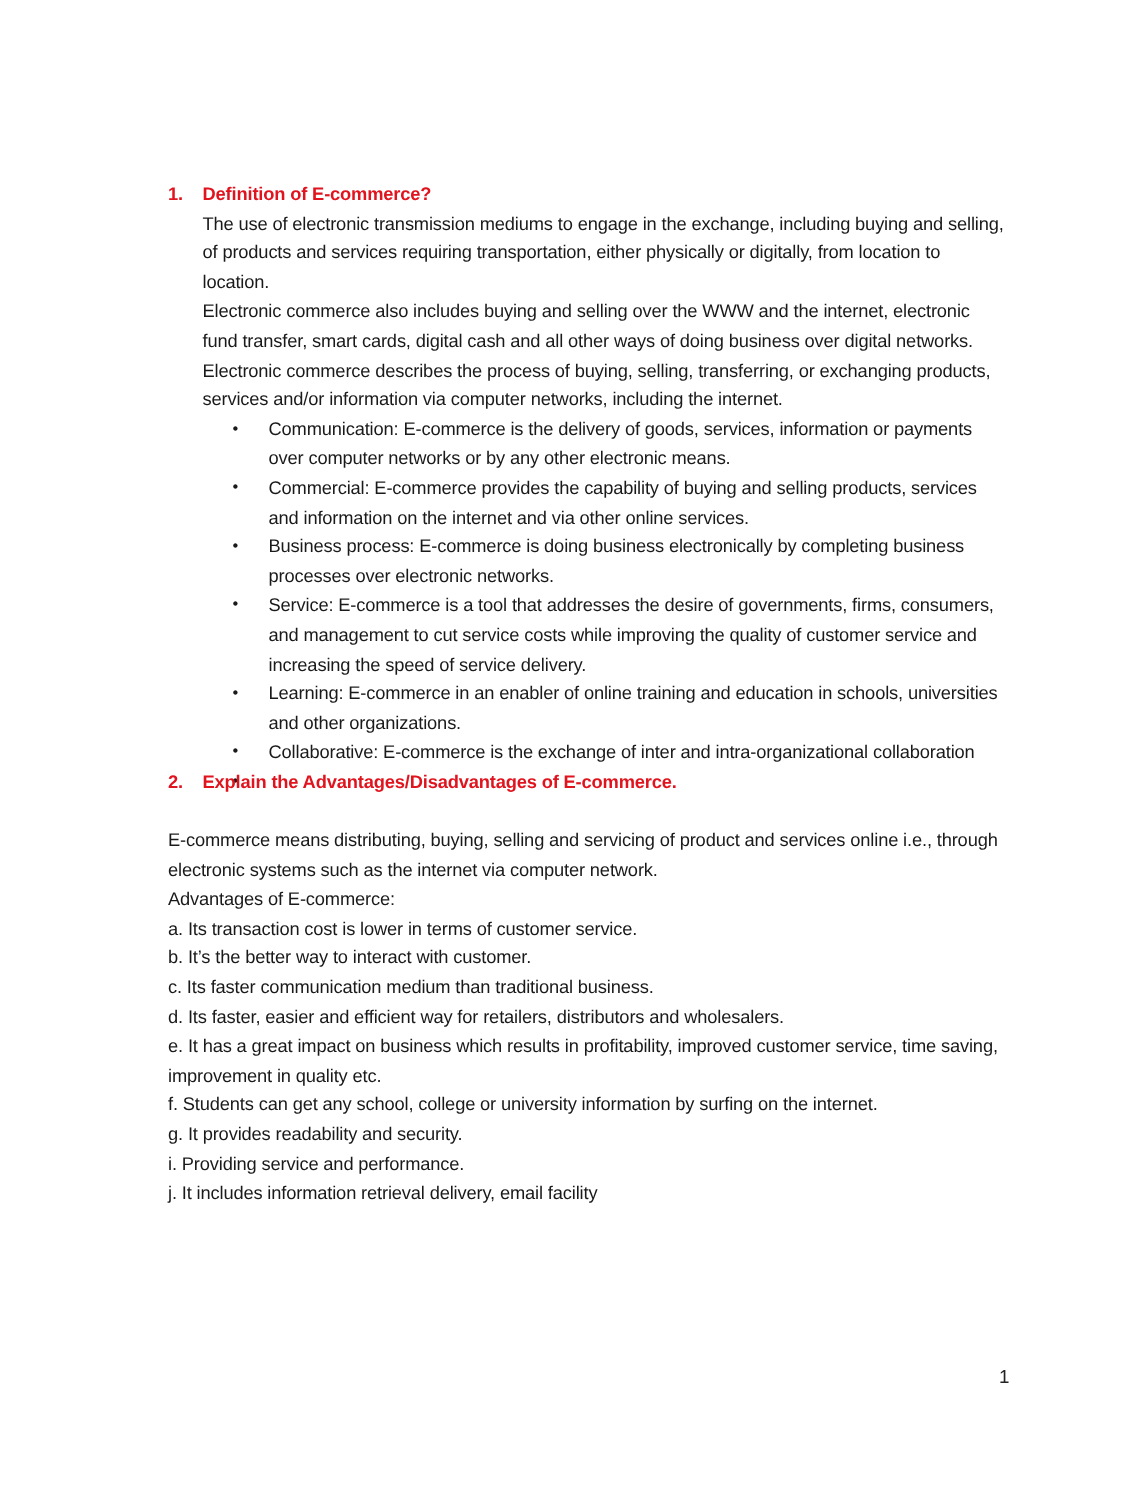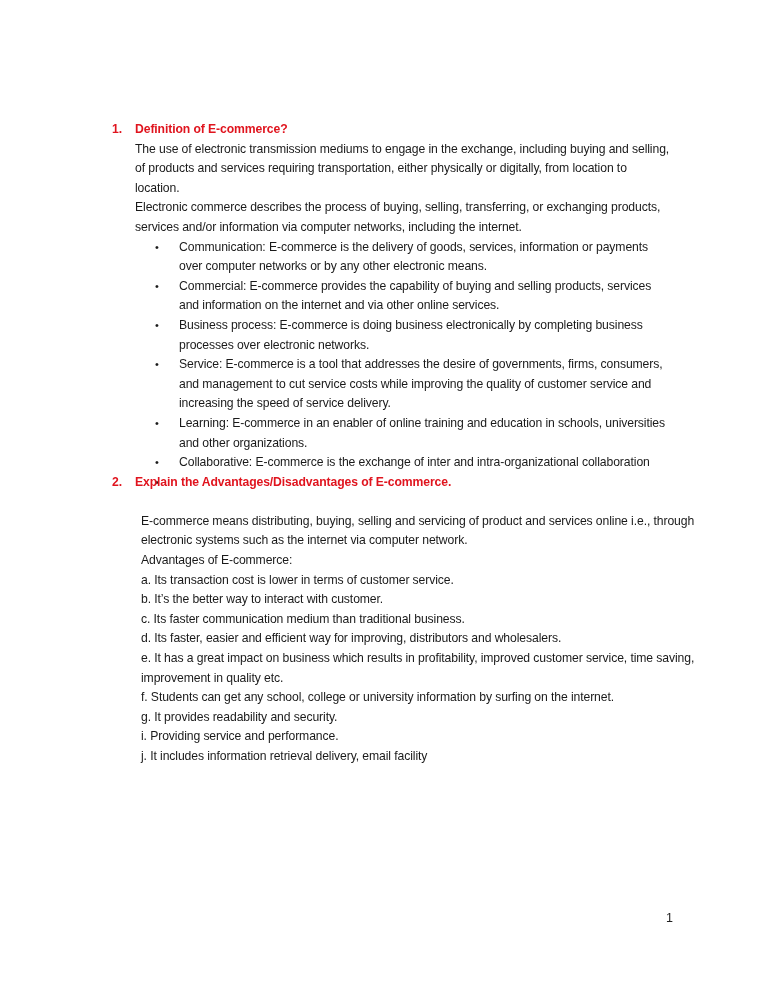--- a/index.html
+++ b/index.html
@@ -21,35 +21,36 @@
   ul.bullets li { position: relative; }
   ul.bullets li .dot {
     position: absolute; left: -24px; top: 0; font-size: 11px;
   }
   .block { margin: 0; }
   .spacer { height: 19.6px; }
   .bold { font-weight: normal; }
   .page-number {
     position: absolute; left: 666px; top: 911px; font-size: 12.5px; color: #222;
   }
-  .wide { width: 570px; margin-left: 29px; }
+  .wide { width: 570px; }
 </style>
 </head>
 <body>
 
 <div class="page">
   <div class="content">
 
     <div class="heading">
       <span class="num">1.</span>
       <span>Definition of E-commerce?</span>
     </div>
 
     <div class="indent">
       <p class="block">The use of electronic transmission mediums to engage in the exchange, including buying and selling, of products and services requiring transportation, either physically or digitally, from location to location.</p>
+      <p class="block">Electronic commerce also includes buying and selling over the WWW and the internet, electronic fund transfer, smart cards, digital cash and all other ways of doing business over digital networks.</p>
       <p class="block">Electronic commerce describes the process of buying, selling, transferring, or exchanging products, services and/or information via computer networks, including the internet.</p>
     </div>
 
     <ul class="bullets">
       <li><span class="dot">•</span><span>Communication: E-commerce is the delivery of goods, services, information or payments over computer networks or by any other electronic means.</span></li>
       <li><span class="dot">•</span><span>Commercial: E-commerce provides the capability of buying and selling products, services and information on the internet and via other online services.</span></li>
       <li><span class="dot">•</span><span>Business process: E-commerce is doing business electronically by completing business processes over electronic networks.</span></li>
       <li><span class="dot">•</span><span>Service: E-commerce is a tool that addresses the desire of governments, firms, consumers, and management to cut service costs while improving the quality of customer service and increasing the speed of service delivery.</span></li>
       <li><span class="dot">•</span><span>Learning: E-commerce in an enabler of online training and education in schools, universities and other organizations.</span></li>
       <li><span class="dot">•</span><span>Collaborative: E-commerce is the exchange of inter and intra-organizational collaboration</span></li>
@@ -62,21 +63,21 @@
     </div>
 
     <div class="spacer"></div>
 
     <div class="wide">
       <p class="block">E-commerce means distributing, buying, selling and servicing of product and services online i.e., through electronic systems such as the internet via computer network.</p>
       <p class="block bold">Advantages of E-commerce:</p>
       <p class="block">a. Its transaction cost is lower in terms of customer service.</p>
       <p class="block">b. It’s the better way to interact with customer.</p>
       <p class="block">c. Its faster communication medium than traditional business.</p>
-      <p class="block">d. Its faster, easier and efficient way for improving, distributors and wholesalers.</p>
+      <p class="block">d. Its faster, easier and efficient way for retailers, distributors and wholesalers.</p>
       <p class="block">e. It has a great impact on business which results in profitability, improved customer service, time saving, improvement in quality etc.</p>
       <p class="block">f. Students can get any school, college or university information by surfing on the internet.</p>
       <p class="block">g. It provides readability and security.</p>
       <p class="block">i. Providing service and performance.</p>
       <p class="block">j. It includes information retrieval delivery, email facility</p>
     </div>
   </div>
 
   <div class="page-number">1</div>
 </div>

